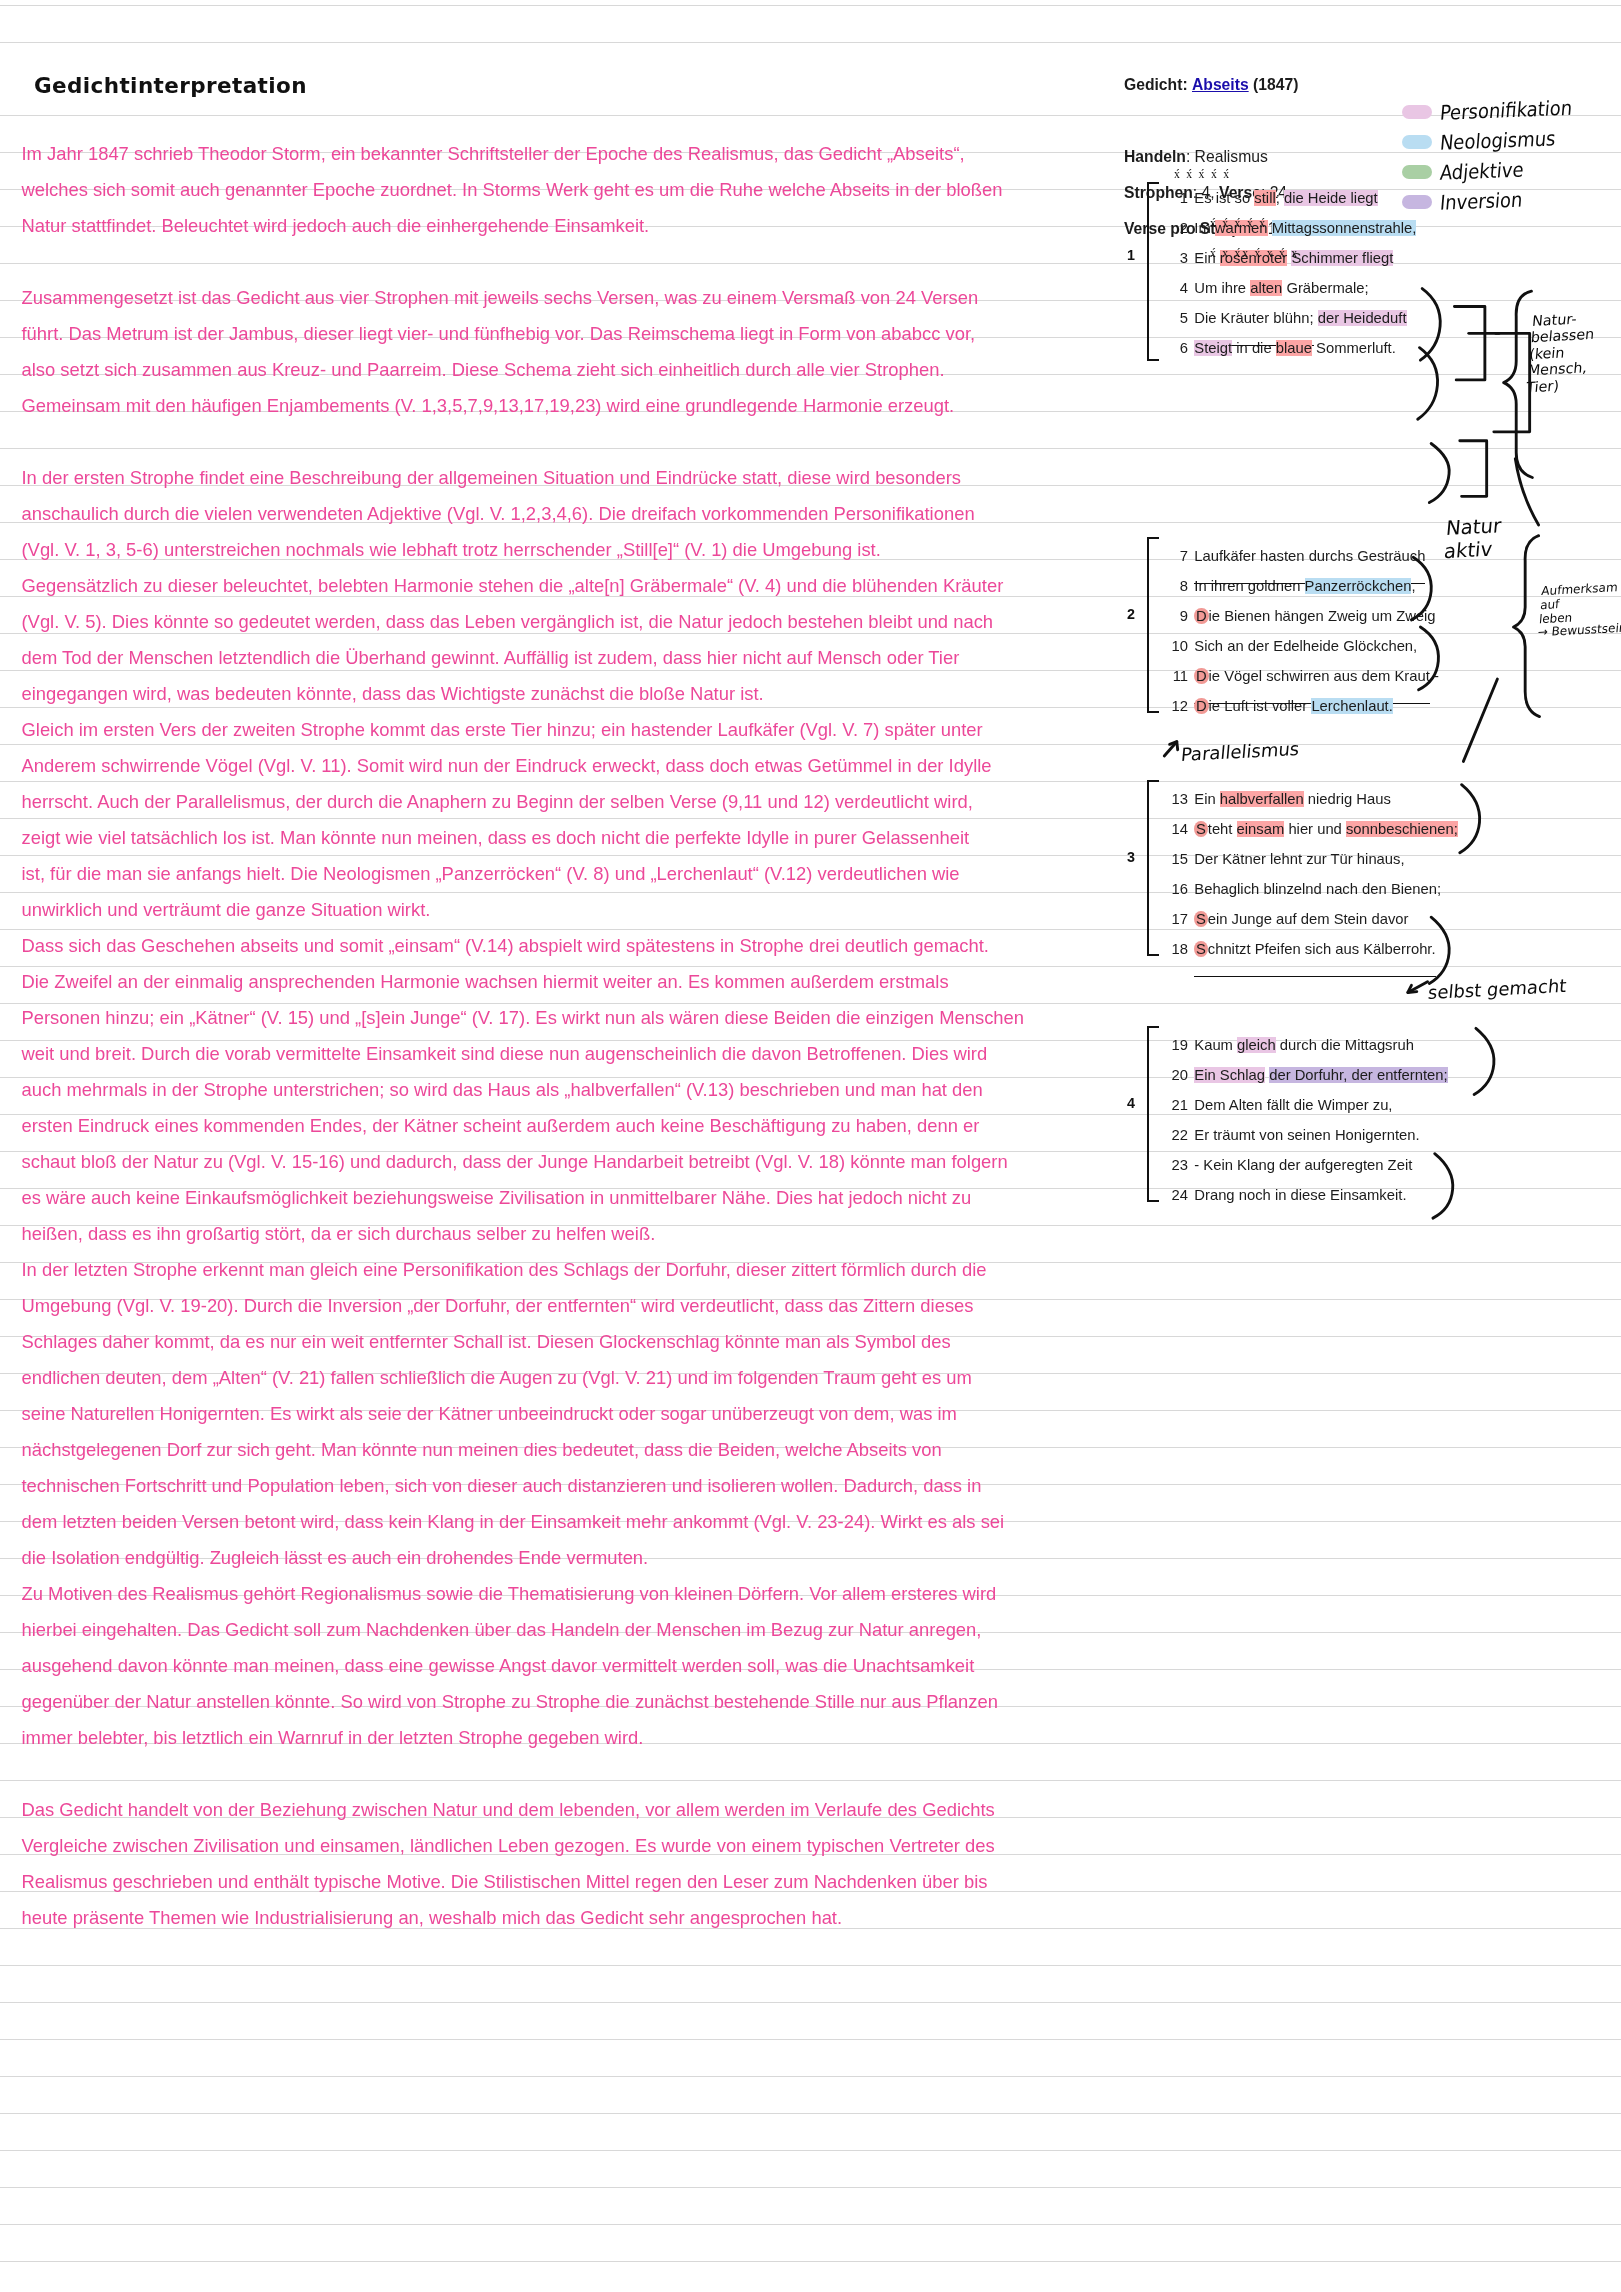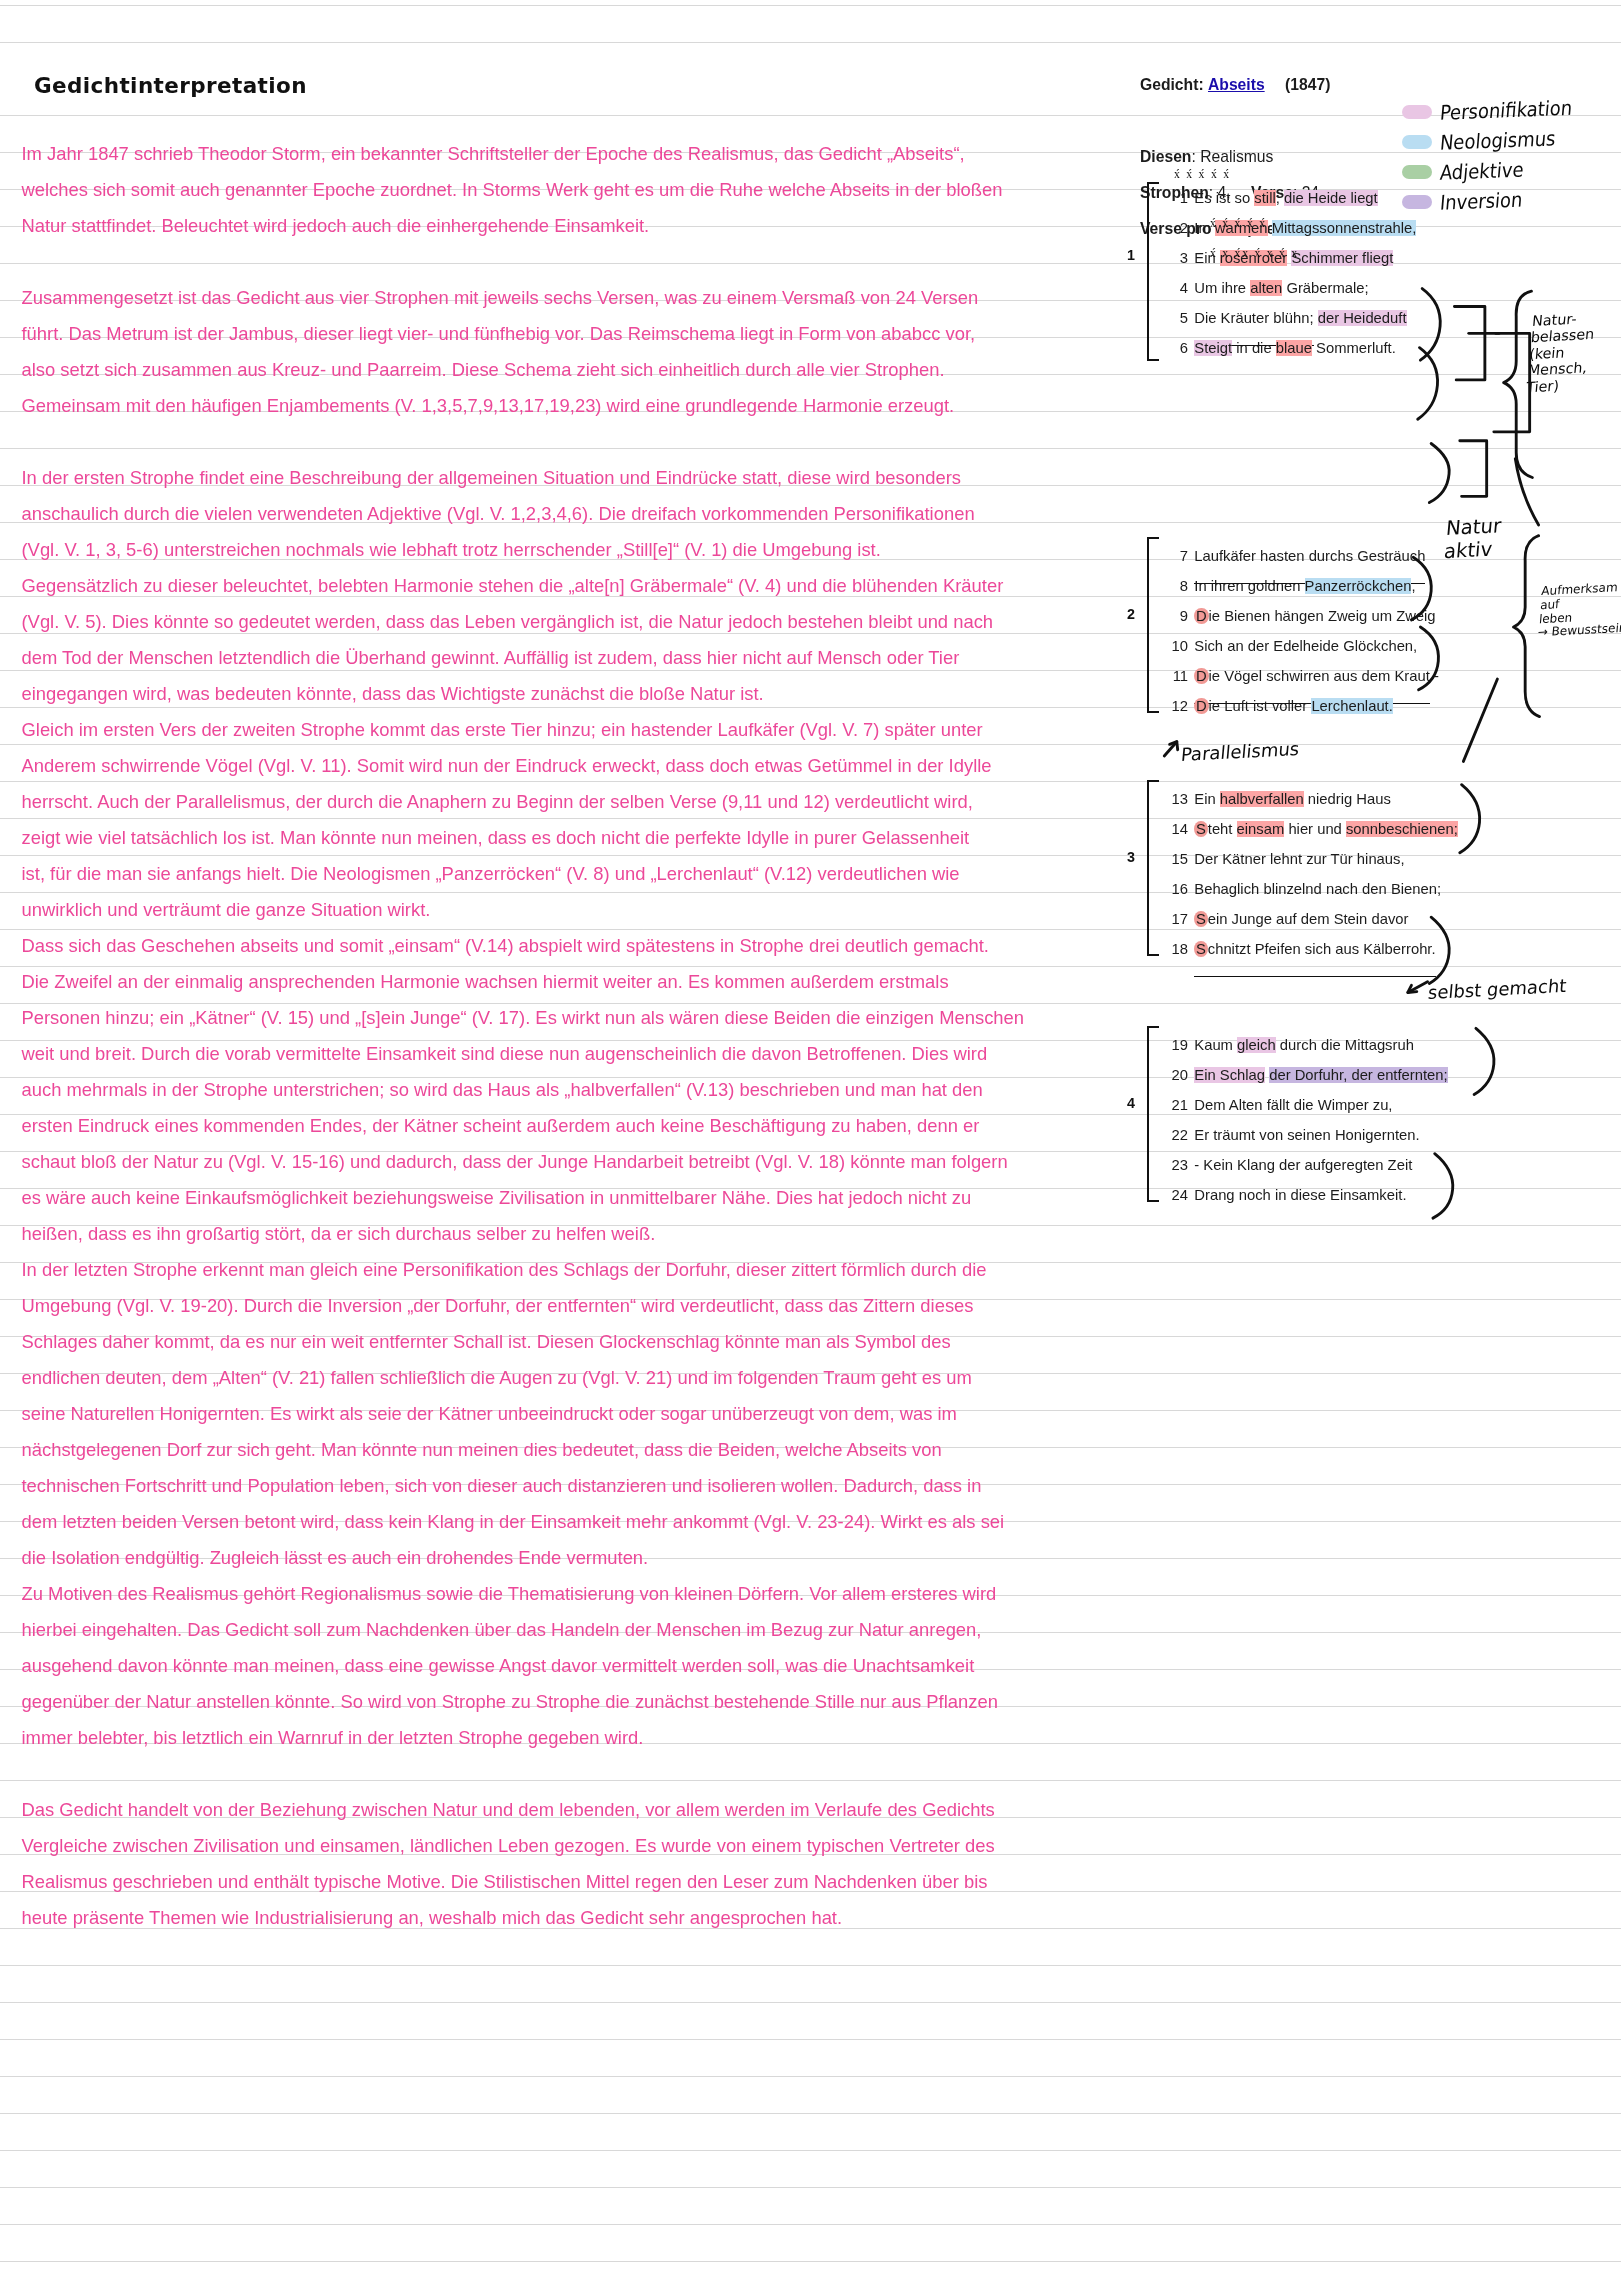--- a/index.html
+++ b/index.html
@@ -46,21 +46,21 @@
   #essay .ln { height:36px; line-height:36px; white-space:nowrap; }
   #essay .gap { height:36px; }
 
   
   #sidebar { position:absolute; left:1124px; top:67px; width:484px; }
   .meta-line {
     font-family:"Liberation Sans", sans-serif;
     font-size:15.7px; color:#1c1c1c;
     height:36px; line-height:36px; white-space:nowrap;
   }
-  .meta-line b { font-weight:bold;margin-left:16px; }
+  .meta-line b { font-weight:bold; }
   .meta-line a.poem-link {
     color:#1a0dab; text-decoration:underline; font-weight:bold;
   }
 
   
   #legend { position:absolute; left:1402px; top:97px; width:224px; }
   .legend-row { display:flex; align-items:center; height:30px; }
   .legend-swatch {
     width:30px; height:13.4px; border-radius:8px; margin-right:8px; flex:none;
   }
@@ -209,21 +209,21 @@
   </div>
 
   <div id="sidebar">
     <div class="meta-line">
       <b>Gedicht:</b>
       <a class="poem-link" href="#">Abseits</a>
       <b>(1847)</b>
     </div>
     <div class="meta-line">&nbsp;</div>
     <div class="meta-line">
-      <b>Diesen</b><span>: </span><span>Realismus</span>
+      <b>Handeln</b><span>: </span><span>Realismus</span>
     </div>
     <div class="meta-line">
       <b>Strophen</b><span>: </span><span>4,</span>
       <b>Verse</b><span>: </span><span>24</span>
     </div>
     <div class="meta-line">
       <b>Verse pro Strophe</b><span>: </span><span>1-6, 2-6, 3-6, 4-6</span>
     </div>
   </div>
 

